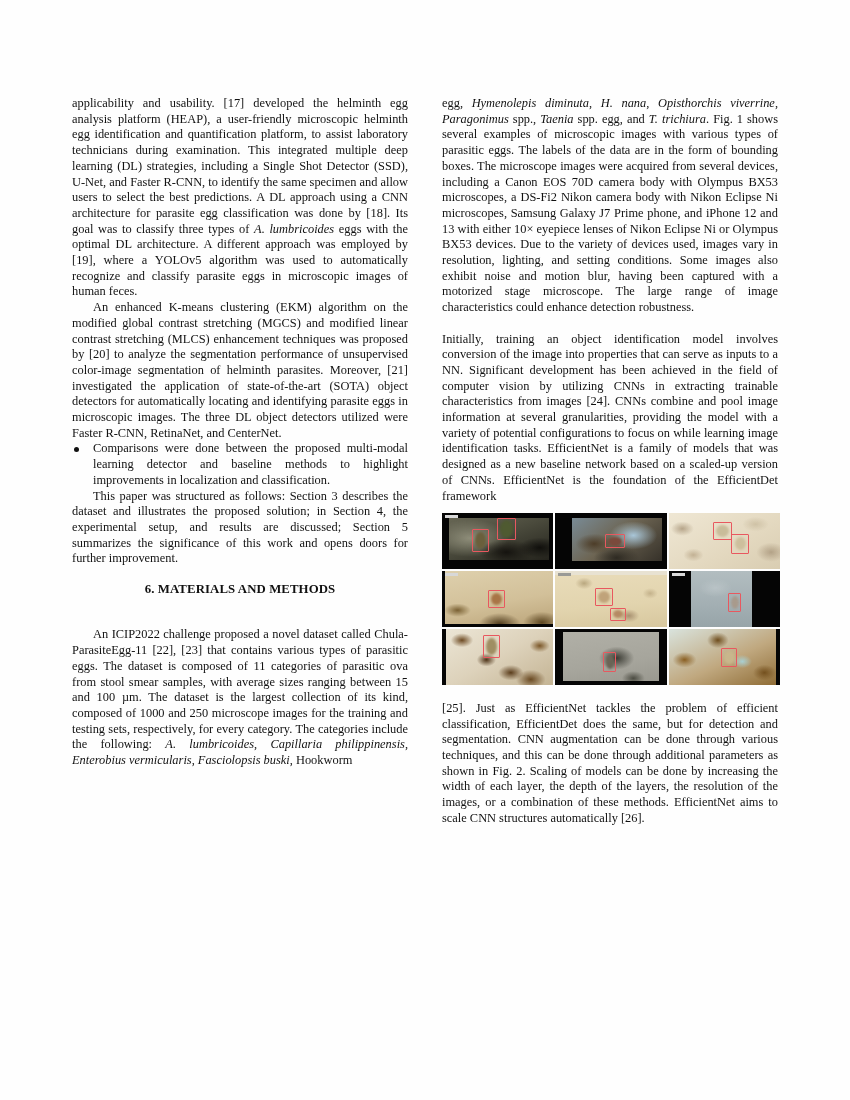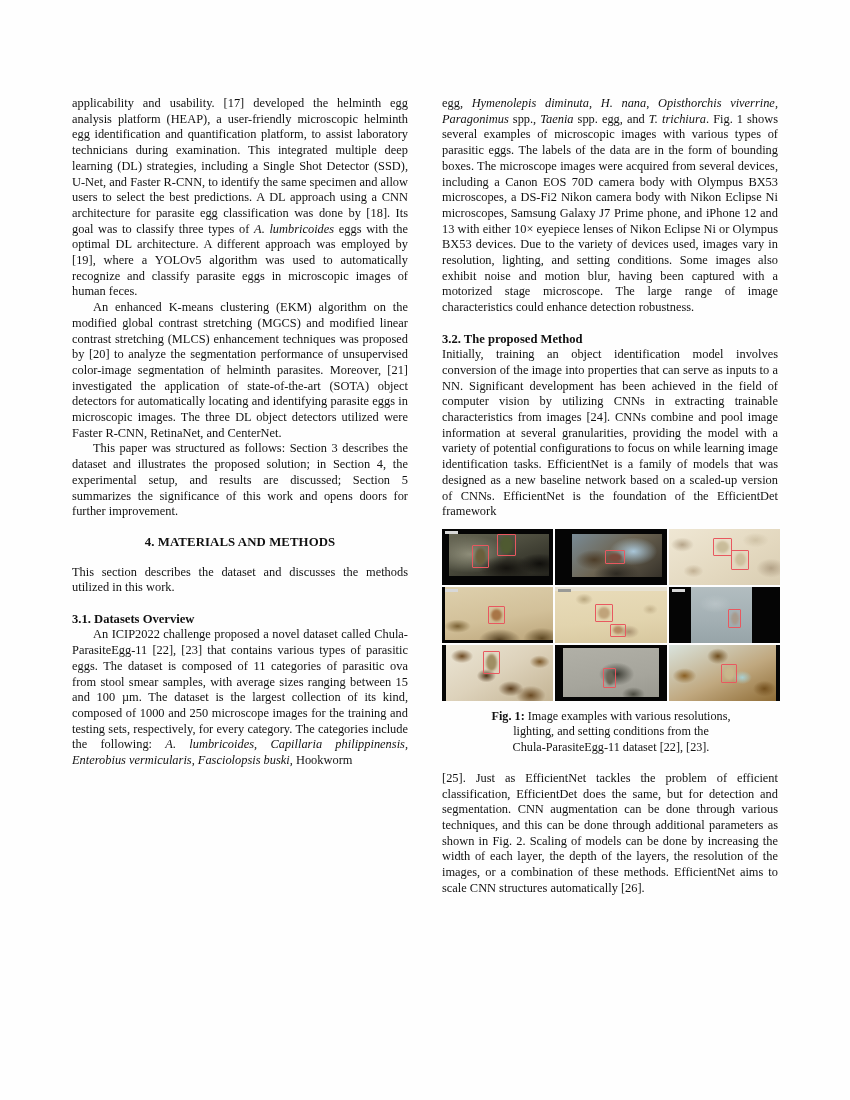--- a/index.html
+++ b/index.html
@@ -140,39 +140,40 @@
 <body>
 
 <div class="page">
   <div class="columns">
 
     <div class="col">
       <p class="noindent">applicability and usability. [17] developed the helminth egg analysis platform (HEAP), a user-friendly microscopic helminth egg identification and quantification platform, to assist laboratory technicians during examination. This integrated multiple deep learning (DL) strategies, including a Single Shot Detector (SSD), U-Net, and Faster R-CNN, to identify the same specimen and allow users to select the best predictions. A DL approach using a CNN architecture for parasite egg classification was done by [18]. Its goal was to classify three types of <i>A. lumbricoides</i> eggs with the optimal DL architecture. A different approach was employed by [19], where a YOLOv5 algorithm was used to automatically recognize and classify parasite eggs in microscopic images of human feces.</p>
       <p class="indent">An enhanced K-means clustering (EKM) algorithm on the modified global contrast stretching (MGCS) and modified linear contrast stretching (MLCS) enhancement techniques was proposed by [20] to analyze the segmentation performance of unsupervised color-image segmentation of helminth parasites. Moreover, [21] investigated the application of state-of-the-art (SOTA) object detectors for automatically locating and identifying parasite eggs in microscopic images. The three DL object detectors utilized were Faster R-CNN, RetinaNet, and CenterNet.</p>
 
       <ul class="bullets">
+        <li>
+          <span class="bullet-dot"></span>
+          <span>Comparisons were done between the proposed multi-modal learning detector and baseline methods to highlight improvements in localization and classification.</span>
+        </li>
       </ul>
 
       <p class="indent">This paper was structured as follows: Section 3 describes the dataset and illustrates the proposed solution; in Section 4, the experimental setup, and results are discussed; Section 5 summarizes the significance of this work and opens doors for further improvement.</p>
 
-      <div class="h-center">4.  MATERIALS AND METHODS</div>
-
-      <p class="noindent">This section describes the dataset and discusses the methods utilized in this work.</p>
+      <div class="h-center">6.  MATERIALS AND METHODS</div>
+
 
       <div class="gap"></div>
-      <div class="h-sub tight">3.1. Datasets Overview</div>
 
       <p class="indent">An ICIP2022 challenge proposed a novel dataset called Chula-ParasiteEgg-11 [22], [23] that contains various types of parasitic eggs. The dataset is composed of 11 categories of parasitic ova from stool smear samples, with average sizes ranging between 15 and 100 µm. The dataset is the largest collection of its kind, composed of 1000 and 250 microscope images for the training and testing sets, respectively, for every category. The categories include the following: <i>A. lumbricoides</i>, <i>Capillaria philippinensis</i>, <i>Enterobius vermicularis</i>, <i>Fasciolopsis buski</i>, Hookworm</p>
     </div>
 
     <div class="col">
       <p class="noindent">egg, <i>Hymenolepis diminuta</i>, <i>H. nana</i>, <i>Opisthorchis viverrine</i>, <i>Paragonimus</i> spp., <i>Taenia</i> spp. egg, and <i>T. trichiura</i>. Fig. 1 shows several examples of microscopic images with various types of parasitic eggs. The labels of the data are in the form of bounding boxes. The microscope images were acquired from several devices, including a Canon EOS 70D camera body with Olympus BX53 microscopes, a DS-Fi2 Nikon camera body with Nikon Eclipse Ni microscopes, Samsung Galaxy J7 Prime phone, and iPhone 12 and 13 with either 10× eyepiece lenses of Nikon Eclipse Ni or Olympus BX53 devices. Due to the variety of devices used, images vary in resolution, lighting, and setting conditions. Some images also exhibit noise and motion blur, having been captured with a motorized stage microscope. The large range of image characteristics could enhance detection robustness.</p>
 
       <div class="gap"></div>
-      <div class="h-sub tight">3.2. The proposed Method</div>
 
       <p class="noindent">Initially, training an object identification model involves conversion of the image into properties that can serve as inputs to a NN. Significant development has been achieved in the field of computer vision by utilizing CNNs in extracting trainable characteristics from images [24]. CNNs combine and pool image information at several granularities, providing the model with a variety of potential configurations to focus on while learning image identification tasks. EfficientNet is a family of models that was designed as a new baseline network based on a scaled-up version of CNNs. EfficientNet is the foundation of the EfficientDet framework</p>
 
       <div class="figure">
         <div class="img-grid">
 
           <div class="cell">
             <div class="bg" style="background:
                  radial-gradient(ellipse 40px 18px at 58% 70%, #15130f 0%, rgba(21,19,15,0) 70%),
                  radial-gradient(ellipse 30px 14px at 88% 62%, #100f0c 0%, rgba(16,15,12,0) 72%),
@@ -286,25 +287,20 @@
                  radial-gradient(ellipse 16px 11px at 86% 78%, #74501e 0%, rgba(116,80,30,0) 72%),
                  radial-gradient(ellipse 13px 9px at 66% 58%, #a9d0d2 0%, rgba(169,208,210,0) 74%),
                  linear-gradient(155deg,#d9e3dd 0%,#c0a87f 55%,#8d6a33 100%);"></div>
             <div class="letterbox-r" style="right:0;top:0;bottom:0;width:4px;"></div>
             <div class="blob" style="left:55px;top:22px;width:11px;height:13px;background:#c8b68c;"></div>
             <div class="bbox" style="left:52px;top:19px;width:16px;height:19px;"></div>
           </div>
 
         </div>
 
-        <div class="fig-caption">
-          <span class="lbl">Fig. 1:</span><span> Image examples with various resolutions,</span><br>
-          <span>lighting, and setting conditions from the</span><br>
-          <span>Chula-ParasiteEgg-11 dataset [22], [23].</span>
-        </div>
       </div>
 
       <div class="gap"></div>
       <p class="noindent">[25]. Just as EfficientNet tackles the problem of efficient classification, EfficientDet does the same, but for detection and segmentation. CNN augmentation can be done through various techniques, and this can be done through additional parameters as shown in Fig. 2. Scaling of models can be done by increasing the width of each layer, the depth of the layers, the resolution of the images, or a combination of these methods. EfficientNet aims to scale CNN structures automatically [26].</p>
     </div>
 
   </div>
 </div>
 
 </body></html>

